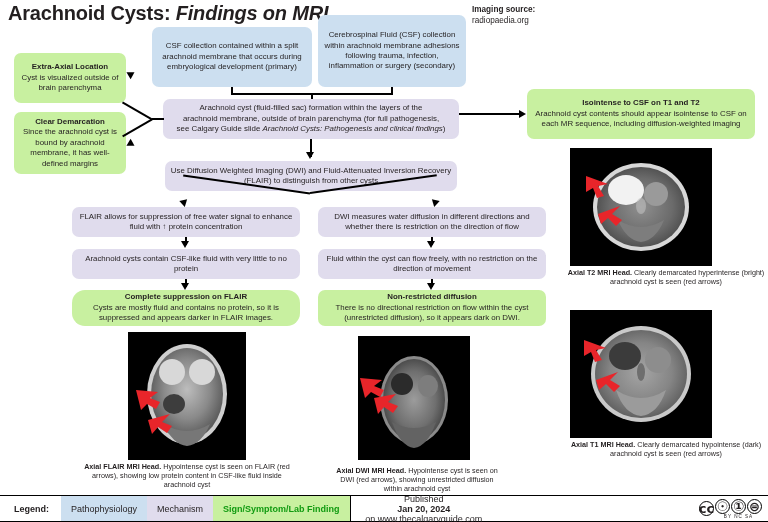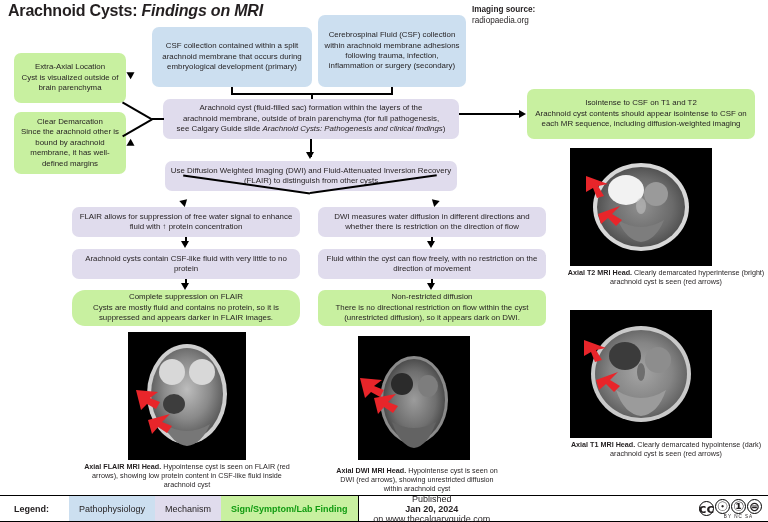--- a/index.html
+++ b/index.html
@@ -14,21 +14,21 @@
     color: #231f20;
   }
   #canvas { position: absolute; inset: 0; }
 
   
   .abs { position: absolute; }
 
   
   #title {
     left: 8px; top: 2px;
-    font-size: 16px;
+    font-size: 20px;
     font-weight: bold;
     letter-spacing: -0.2px;
     white-space: nowrap;
   }
   #title .it { font-style: italic; }
 
   
   .credit-block {
     right: 8px; top: 4px;
     width: 170px;
@@ -53,21 +53,21 @@
     border-radius: 7px;
     display: flex;
     align-items: center;
     justify-content: center;
     text-align: center;
     padding: 3px 5px;
     font-size: 7.9px;
     line-height: 10.4px;
   }
   .node .inner { width: 100%; }
-  .node b { font-weight: normal; }
+  .node b { font-weight: bold; }
   .node i { font-style: italic; }
 
   .n-green  { background: #c8f0a0; }
   .n-blue   { background: #ccdff0; }
   .n-purple { background: #e0dced; }
 
   
   .line { position: absolute; background: #000; }
   .vline { width: 2px; }
   .hline { height: 2px; }
@@ -105,21 +105,21 @@
     background: #fff;
     display: flex;
     align-items: stretch;
     font-size: 9px;
   }
   #legendbar .seg {
     display: flex; align-items: center; justify-content: center;
     padding: 0 10px;
     white-space: nowrap;
   }
-  #legendbar .lgd-label { font-weight: bold; padding-left: 14px; padding-right: 20px; }
+  #legendbar .lgd-label { font-weight: bold; padding-left: 14px; padding-right: 12px; }
   #legendbar .divider { width: 1.6px; background: #000; }
   #legendbar .pub { padding-left: 14px; flex-direction: column; }
   #legendbar .pub b { font-weight: bold; }
   .sslf { color: #119b11; font-weight: bold; }
   .cc {
     position: absolute; right: 6px; top: 50%; transform: translateY(-50%);
     display: flex; align-items: center; gap: 1px;
   }
   .cc-circle {
     width: 15px; height: 15px; border-radius: 50%;
@@ -171,21 +171,21 @@
   <div class="abs node n-green" style="left:14px; top:53px; width:112px; height:50px;">
     <div class="inner">
       <b>Extra-Axial Location</b><br>
       <span>Cyst is visualized outside of brain parenchyma</span>
     </div>
   </div>
 
   <div class="abs node n-green" style="left:14px; top:112px; width:112px; height:62px;">
     <div class="inner">
       <b>Clear Demarcation</b><br>
-      <span>Since the arachnoid other is bound by arachnoid membrane, it has well-defined margins</span>
+      <span>Since the arachnoid cyst is bound by arachnoid membrane, it has well-defined margins</span>
     </div>
   </div>
 
   <div class="line hline" style="left:152px; top:118px; width:12px;"></div>
   <div class="diag" style="left:152px; top:118px; width:34px; transform: rotate(-150deg);"></div>
   <div class="arrow-l" style="left:126px; top:70px; transform: rotate(29deg);"></div>
   <div class="diag" style="left:152px; top:118px; width:34px; transform: rotate(150deg);"></div>
   <div class="arrow-l" style="left:126px; top:140px; transform: rotate(-29deg);"></div>
 
   <div class="abs node n-green" style="left:527px; top:89px; width:228px; height:50px;">

